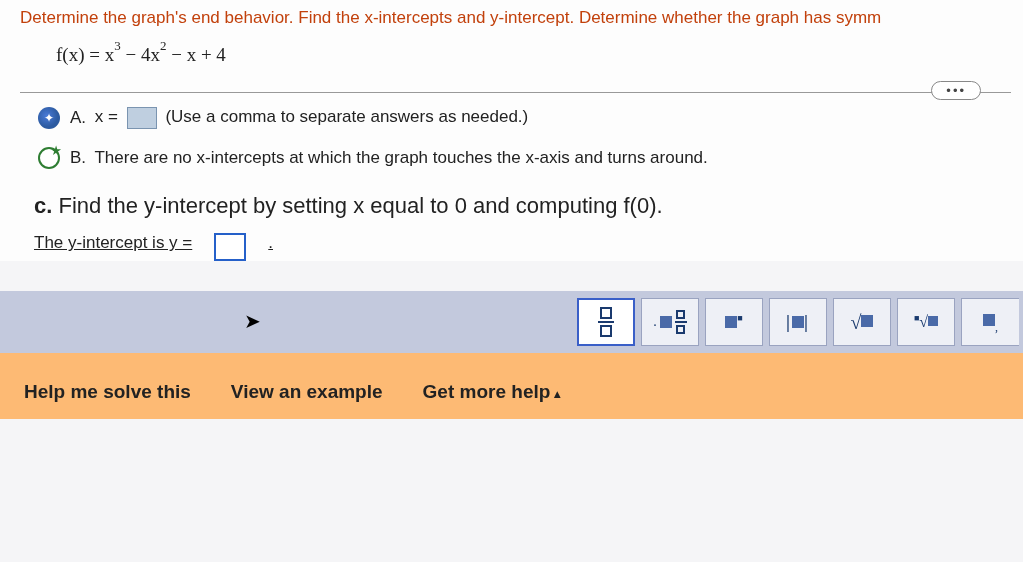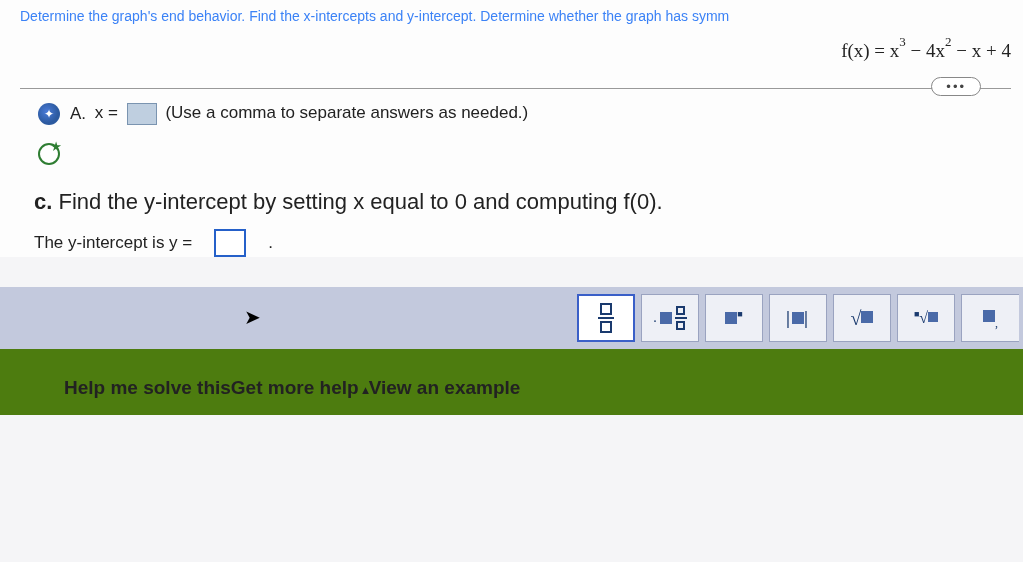--- a/index.html
+++ b/index.html
@@ -9,33 +9,32 @@
       width: 1023px;
       height: 562px;
       overflow: hidden;
       color: #222;
     }
     .content {
       padding: 8px 12px 0 20px;
       background: #fdfdfd;
     }
     .question-header {
-      font-size: 14px;
+      font-size: 17px;
       font-weight: 500;
-      color: #3b82f6;
+      color: #c2410c;
       margin-bottom: 14px;
       white-space: nowrap;
       overflow: hidden;
     }
     .equation {
       font-size: 19px;
       margin-left: 36px;
       margin-bottom: 26px;
       font-family: "Times New Roman", serif;
-      text-align: right;
     }
     .equation sup { font-size: 13px; position: relative; top: -4px; }
     .divider {
       border: none;
       border-top: 1px solid #999;
       margin: 8px 0 12px 0;
     }
     .more-pill {
       float: right;
       margin-top: -24px;
@@ -100,22 +99,23 @@
       height: 28px;
     }
     .part-c {
       margin: 24px 0 12px 14px;
       font-size: 22px;
     }
     .y-intercept {
       margin: 14px 0 30px 14px;
       font-size: 17px;
       display: flex;
-      align-items: center;
+      align-items: flex-start;
       gap: 18px;
+      text-decoration: underline;
     }
     .toolbar {
       background: #c3c9dd;
       height: 62px;
       display: flex;
       align-items: center;
       justify-content: flex-end;
       padding-right: 4px;
       gap: 6px;
       position: relative;
@@ -148,27 +148,28 @@
     .sq { display: inline-block; width: 12px; height: 12px; background: #4a6aa8; }
     .sq-outline { display: inline-block; width: 12px; height: 12px; border: 2px solid #1a3a6e; }
     .mixed-frac {
       display: flex;
       align-items: center;
       gap: 3px;
     }
     .abs-icon { font-weight: bold; letter-spacing: 2px; }
     .sqrt-icon { font-size: 20px; }
     .bottom-bar {
-      padding: 28px 0 16px 64px;
-      display: flex;
+      padding: 28px 0 16px 24px;
+      display: flex;
+      gap: 40px;
       align-items: center;
       font-size: 19px;
       font-weight: 600;
       color: #333;
-      background: #4d7c0f;
+      background: #fdba74;
     }
     .help-link { cursor: pointer; color: #222; }
     .dropdown-caret { font-size: 12px; margin-left: 4px; }
   </style>
 </head>
 <body>
 
 <div class="content">
   <div class="question-header">Determine the graph's end behavior. Find the x-intercepts and y-intercept. Determine whether the graph has symm</div>
 
@@ -184,20 +185,24 @@
     <span>
       <span class="opt-label">A.</span>
       <span>x = </span>
       <span class="input-box"></span>
       <span style="margin-left:0;">(Use a comma to separate answers as needed.)</span>
     </span>
   </div>
 
   <div class="option">
     <span class="radio-icon radio-b"></span>
+    <span>
+      <span class="opt-label">B.</span>
+      <span>There are no x-intercepts at which the graph touches the x-axis and turns around.</span>
+    </span>
   </div>
 
   <div class="part-c">
     <b>c.</b>
     <span>Find the y-intercept by setting x equal to 0 and computing f(0).</span>
   </div>
 
   <div class="y-intercept">
     <span>The y-intercept is y = </span>
     <span class="input-box highlight"></span>
@@ -237,17 +242,17 @@
   <div class="tool-btn">
     <span style="font-size:16px;"><sup style="font-size:9px;">■</sup>√<span class="sq" style="width:10px;height:10px;position:relative;top:-1px;"></span></span>
   </div>
   <div class="tool-btn" style="border-right:none;">
     <span><span class="sq"></span><sub style="font-size:12px;">,</sub></span>
   </div>
 </div>
 
 <div class="bottom-bar">
   <span class="help-link">Help me solve this</span>
+  <span class="help-link">View an example</span>
   <span class="help-link">
     <span>Get more help</span><span class="dropdown-caret">▴</span>
   </span>
-  <span class="help-link">View an example</span>
 </div>
 
 </body></html>

